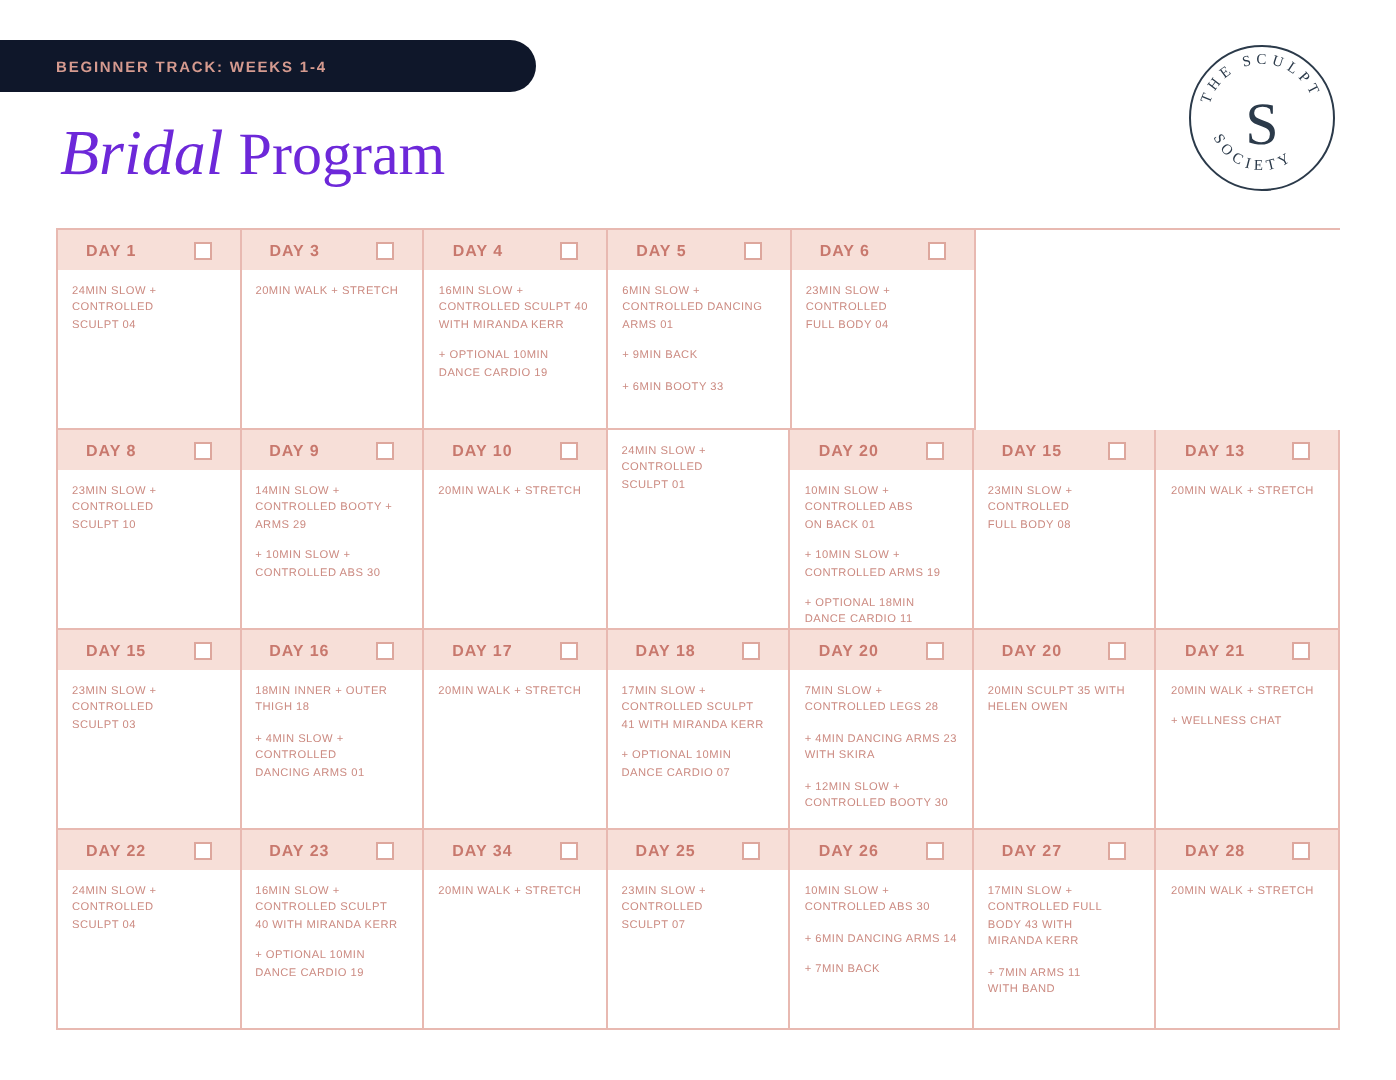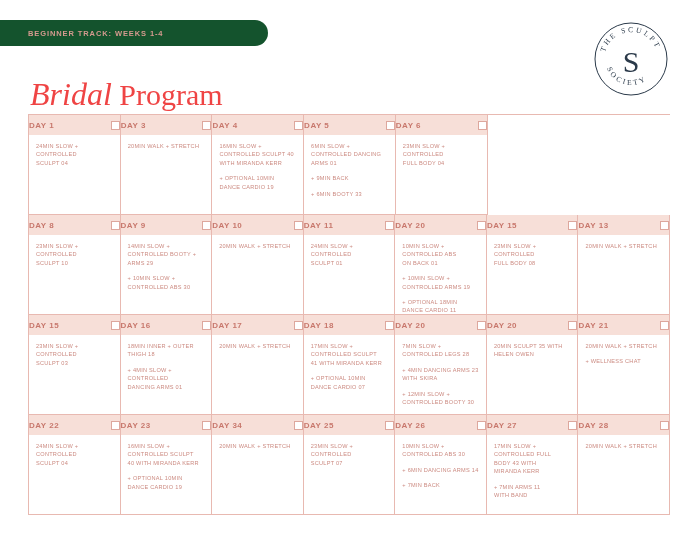--- a/index.html
+++ b/index.html
@@ -21,39 +21,39 @@
     box-sizing: border-box;
   }
 
   
   .banner {
     position: absolute;
     left: 0;
     top: 20px;
     width: 268px;
     height: 26px;
-    background: #14532d;
+    background: #0f172a;
     border-radius: 0 40px 40px 0;
     display: flex;
     align-items: center;
     padding-left: 28px;
     box-sizing: border-box;
   }
   .banner-text {
     font-size: 7.5px;
     letter-spacing: 0.9px;
     color: #d59a8f;
     font-weight: bold;
   }
   .title {
     position: absolute;
     left: 30px;
-    top: 76px;
+    top: 58px;
     font-size: 30px;
-    color: #ef4444;
+    color: #6d28d9;
     white-space: nowrap;
   }
   .title .serif-italic {
     font-family: "Liberation Serif", serif;
     font-style: italic;
     font-size: 32px;
   }
   .title .serif {
     font-family: "Liberation Serif", serif;
     font-style: normal;
@@ -91,21 +91,21 @@
     height: 100px;
     position: relative;
     padding: 0;
   }
   .cell-head {
     height: 20px;
     background: #f7dfd8;
     display: flex;
     align-items: center;
     justify-content: space-between;
-    padding: 0 0;
+    padding: 0 14px;
     box-sizing: border-box;
   }
   .day-label {
     font-size: 8px;
     font-weight: bold;
     letter-spacing: 0.5px;
     color: #c8786d;
   }
   .checkbox {
     width: 9px;
@@ -249,24 +249,20 @@
       <div class="cell">
         <div class="cell-head">
           <span class="day-label">DAY 10</span>
           <span class="checkbox"></span>
         </div>
         <div class="cell-body">
           <div class="line">20MIN WALK + STRETCH</div>
         </div>
       </div>
       <div class="cell">
-        <div class="cell-head">
-          <span class="day-label">DAY 11</span>
-          <span class="checkbox"></span>
-        </div>
         <div class="cell-body">
           <div class="line">24MIN SLOW +</div>
           <div class="line">CONTROLLED</div>
           <div class="line">SCULPT 01</div>
         </div>
       </div>
       <div class="cell">
         <div class="cell-head">
           <span class="day-label">DAY 20</span>
           <span class="checkbox"></span>

